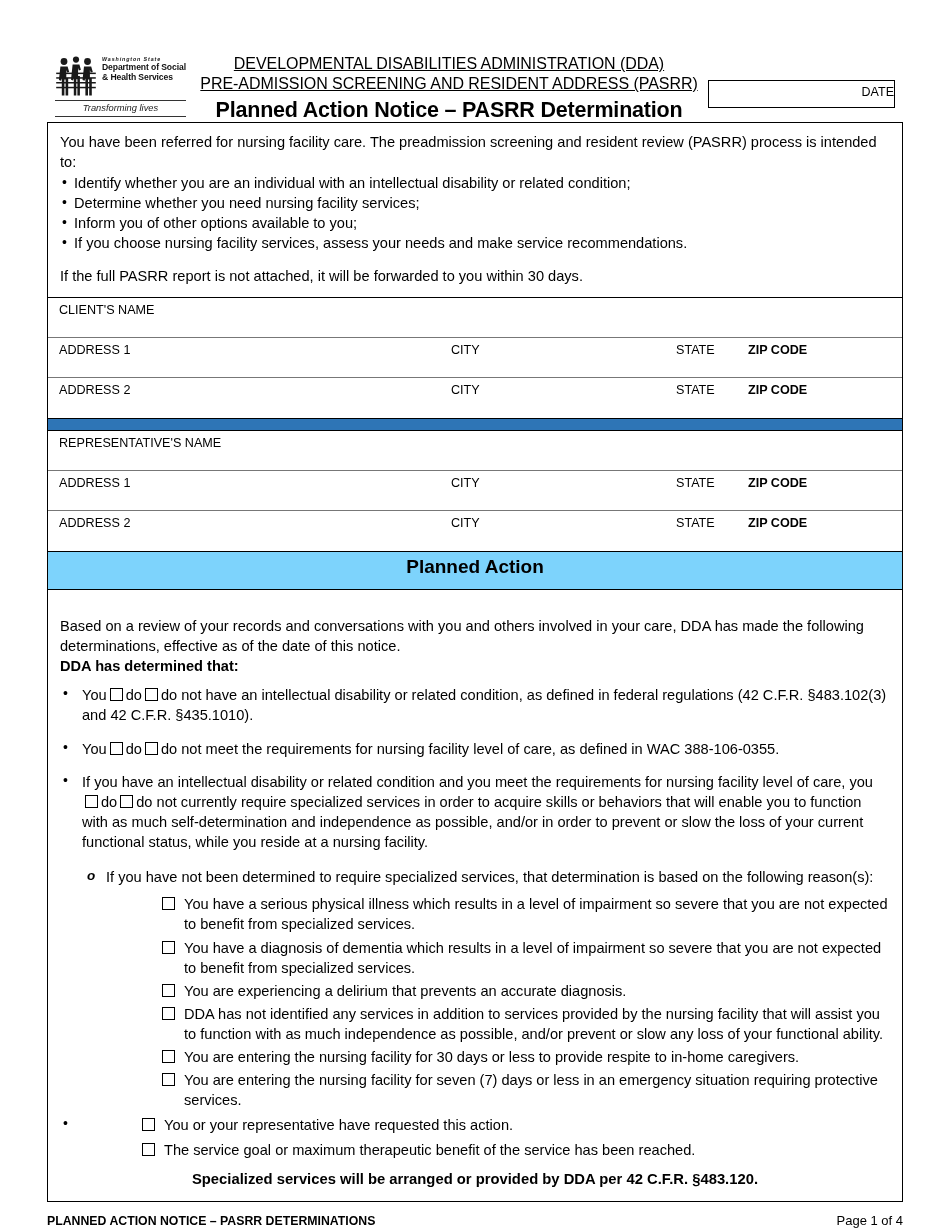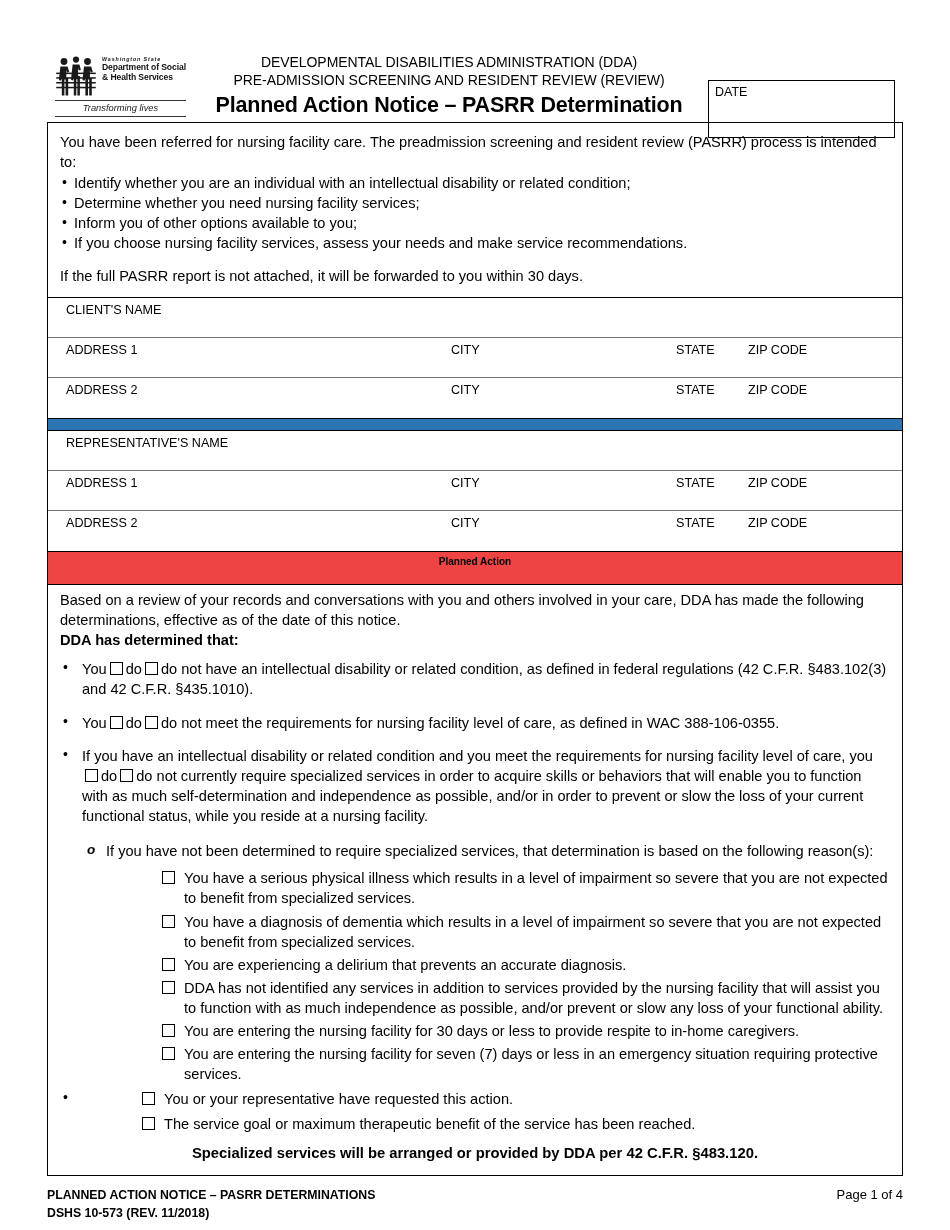--- a/index.html
+++ b/index.html
@@ -87,40 +87,42 @@
   }
 
   .title-block {
     flex: 1 1 auto;
     text-align: center;
     padding-top: 2px;
     margin-left: 4px;
     margin-right: 4px;
   }
   .title-sub {
-    font-size: 14px;
+    font-size: 16px;
     line-height: 1.27;
     letter-spacing: -0.05px;
+    text-decoration: underline;
   }
   .title-main {
     font-size: 21.5px;
     font-weight: bold;
     margin-top: 3px;
     letter-spacing: -0.2px;
   }
 
   .date-box {
     flex: 0 0 187px;
     width: 187px;
-    height: 58px;
+    height: 28px;
     border: 1.4px solid #000;
     box-sizing: border-box;
     margin-top: 28px;
     padding: 4px 0 0 6px;
     font-size: 12.5px;
+    text-align: right;
   }
 
   
   .frame {
     position: relative;
     margin: 0 47px;
     border: 1.6px solid #000;
     box-sizing: border-box;
   }
 
@@ -162,45 +164,45 @@
     border-bottom: 1px solid #777;
   }
   .addr-row.last { border-bottom: none; }
   .addr-row.name-row { height: 40px; }
   .lbl {
     position: absolute;
     top: 5px;
     font-size: 12.6px;
     white-space: nowrap;
   }
-  .lbl.c0 { left: 18px; }
+  .lbl.c0 { left: 11px; }
   .lbl.c1 { left: 403px; }
   .lbl.c2 { left: 628px; }
-  .lbl.c3 { left: 700px; }
+  .lbl.c3 { left: 700px; font-weight: bold; }
 
   .blue-sep {
     height: 11px;
     background: #2e75b6;
     border-top: 1.6px solid #000;
     border-bottom: 1.6px solid #000;
   }
 
   .planned-bar {
     border-top: 1.6px solid #000;
     border-bottom: 1.6px solid #000;
-    background: #ef4444;
+    background: #7dd3fc;
     text-align: center;
-    font-size: 10px;
-    font-weight: bold;
-    padding: 4px 0 17px 0;
+    font-size: 19px;
+    font-weight: bold;
+    padding: 4px 0 11px 0;
   }
 
   
   .body {
-    padding: 5px 12px 10px 12px;
+    padding: 26px 12px 10px 12px;
     font-size: 14.6px;
     line-height: 1.38;
   }
   .body p { margin: 0; }
   .strong-line {
     font-weight: bold;
     margin-top: 13px;
   }
 
   .bullets {
@@ -335,21 +337,21 @@
           <span class="logo-dept">&amp; Health Services</span>
         </span>
       </div>
       <div class="logo-rule"></div>
       <div class="logo-tag">Transforming lives</div>
       <div class="logo-rule2"></div>
     </div>
 
     <div class="title-block">
       <div class="title-sub">DEVELOPMENTAL DISABILITIES ADMINISTRATION (DDA)</div>
-      <div class="title-sub">PRE-ADMISSION SCREENING AND RESIDENT REVIEW (REVIEW)</div>
+      <div class="title-sub">PRE-ADMISSION SCREENING AND RESIDENT ADDRESS (PASRR)</div>
       <div class="title-main">Planned Action Notice – PASRR Determination</div>
     </div>
 
     <div class="date-box">
       <span>DATE</span>
     </div>
   </div>
 
   <div class="frame">
 

